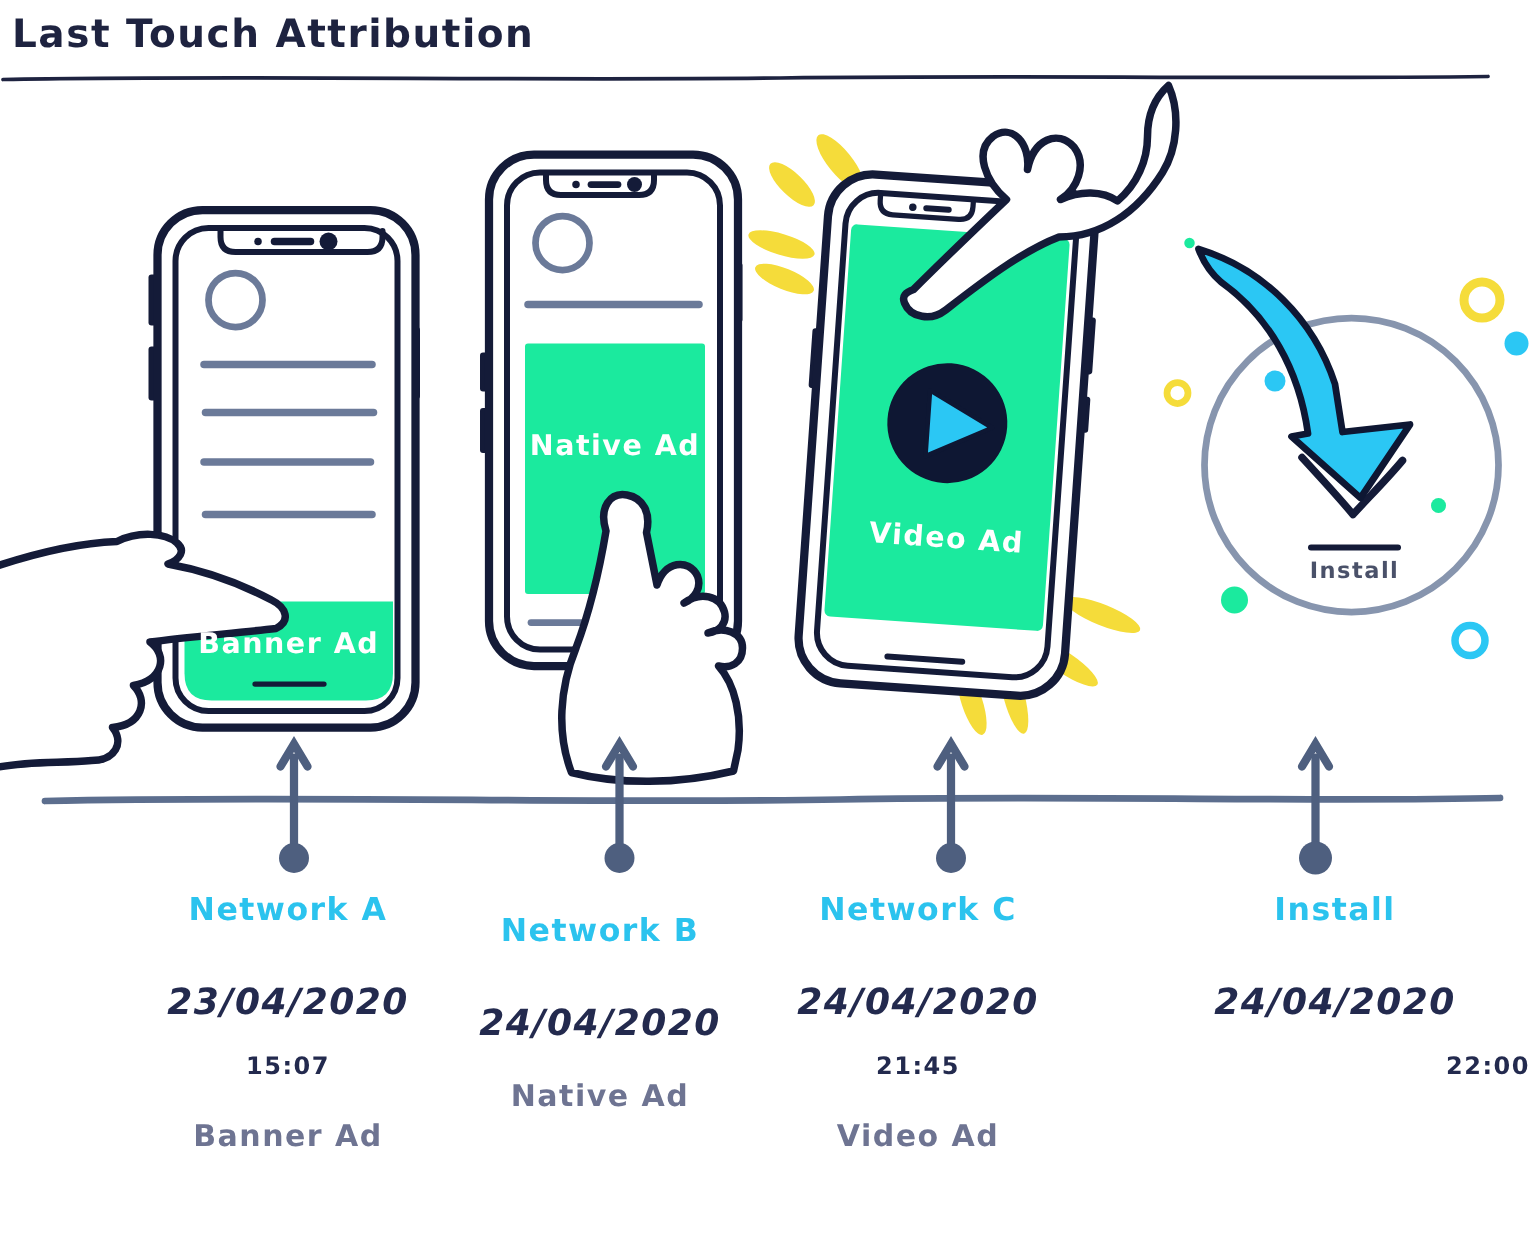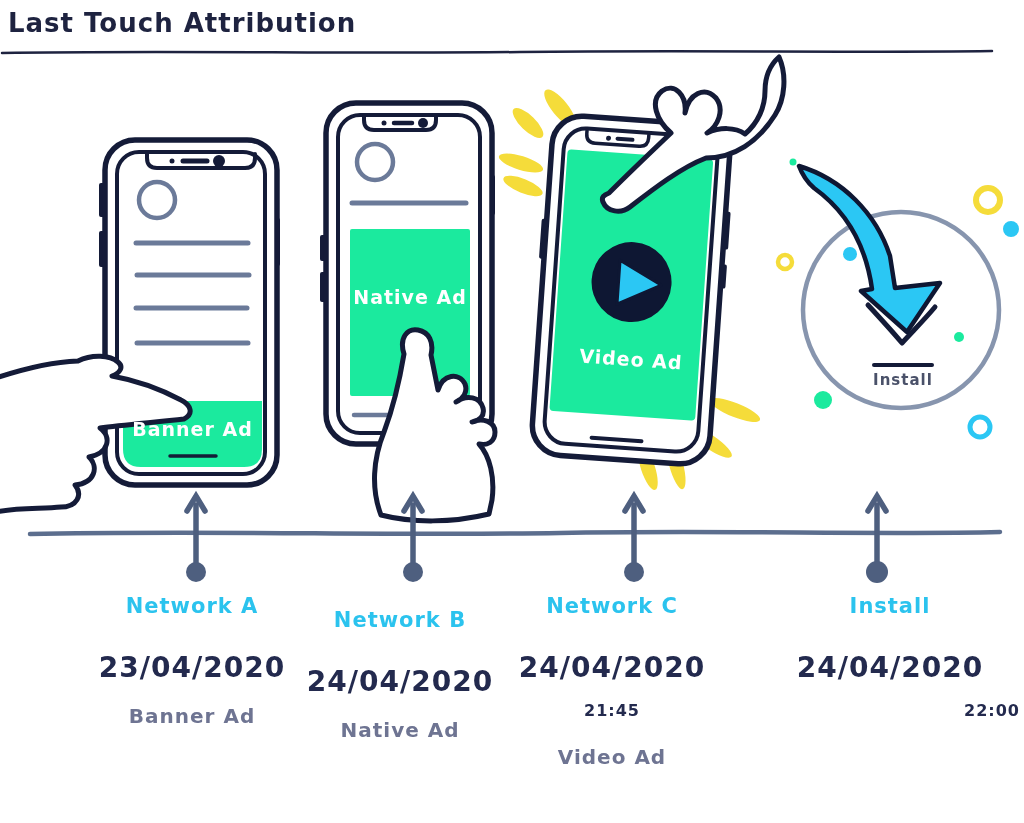--- a/index.html
+++ b/index.html
@@ -5,21 +5,21 @@
   html,body{margin:0;padding:0;background:#ffffff;}
   #stage{position:relative;width:1024px;height:823px;background:#ffffff;overflow:hidden;
          font-family:"DejaVu Sans",sans-serif;}
   #art{position:absolute;left:0;top:0;}
   .txt{position:absolute;font-weight:700;text-align:center;}
   .title{left:8px;top:8px;font-size:26px;letter-spacing:1px;color:#1E2340;text-align:left;}
   .ad-label{color:#ffffff;font-size:19px;letter-spacing:1px;}
   .install-word{color:#4A5169;font-size:15px;letter-spacing:1px;}
   .col{position:absolute;width:260px;transform:translateX(-50%);}
   .network{font-size:21px;line-height:28px;color:#2BC3EE;letter-spacing:1px;}
-  .date{font-size:28px;line-height:24px;color:#232A4E;margin-top:36px;letter-spacing:1px;}
+  .date{font-size:24px;line-height:24px;color:#232A4E;margin-top:36px;letter-spacing:1px;font-style:italic;}
   .time{font-size:16px;line-height:20px;color:#232A4E;margin-top:21px;letter-spacing:1px;}
   .touch{font-size:20px;line-height:36px;color:#6E7492;margin-top:18px;letter-spacing:1px;}
 </style>
 </head>
 <body>
 
 <div id="stage">
 
 <svg id="art" width="1024" height="823" viewBox="0 0 1024 823">
 
@@ -143,20 +143,21 @@
 <div class="txt title">Last Touch Attribution</div>
 
 <div class="txt ad-label" style="left:122px;top:418px;width:141px;">Banner Ad</div>
 <div class="txt ad-label" style="left:350px;top:286px;width:120px;">Native Ad</div>
 <div class="txt ad-label" style="left:556px;top:348px;width:150px;transform:rotate(4deg);">Video Ad</div>
 <div class="txt install-word" style="left:851px;top:371px;width:104px;">Install</div>
 
 <div class="col" style="left:192px;top:592px;">
   <div class="txt network" style="position:static;">Network A</div>
   <div class="txt date" style="position:static;">23/04/2020</div>
+  <div class="txt time" style="position:static;">15:07</div>
   <div class="txt touch" style="position:static;">Banner Ad</div>
 </div>
 
 <div class="col" style="left:400px;top:606px;">
   <div class="txt network" style="position:static;">Network B</div>
   <div class="txt date" style="position:static;">24/04/2020</div>
   <div class="txt touch" style="position:static;">Native Ad</div>
 </div>
 
 <div class="col" style="left:612px;top:592px;">

